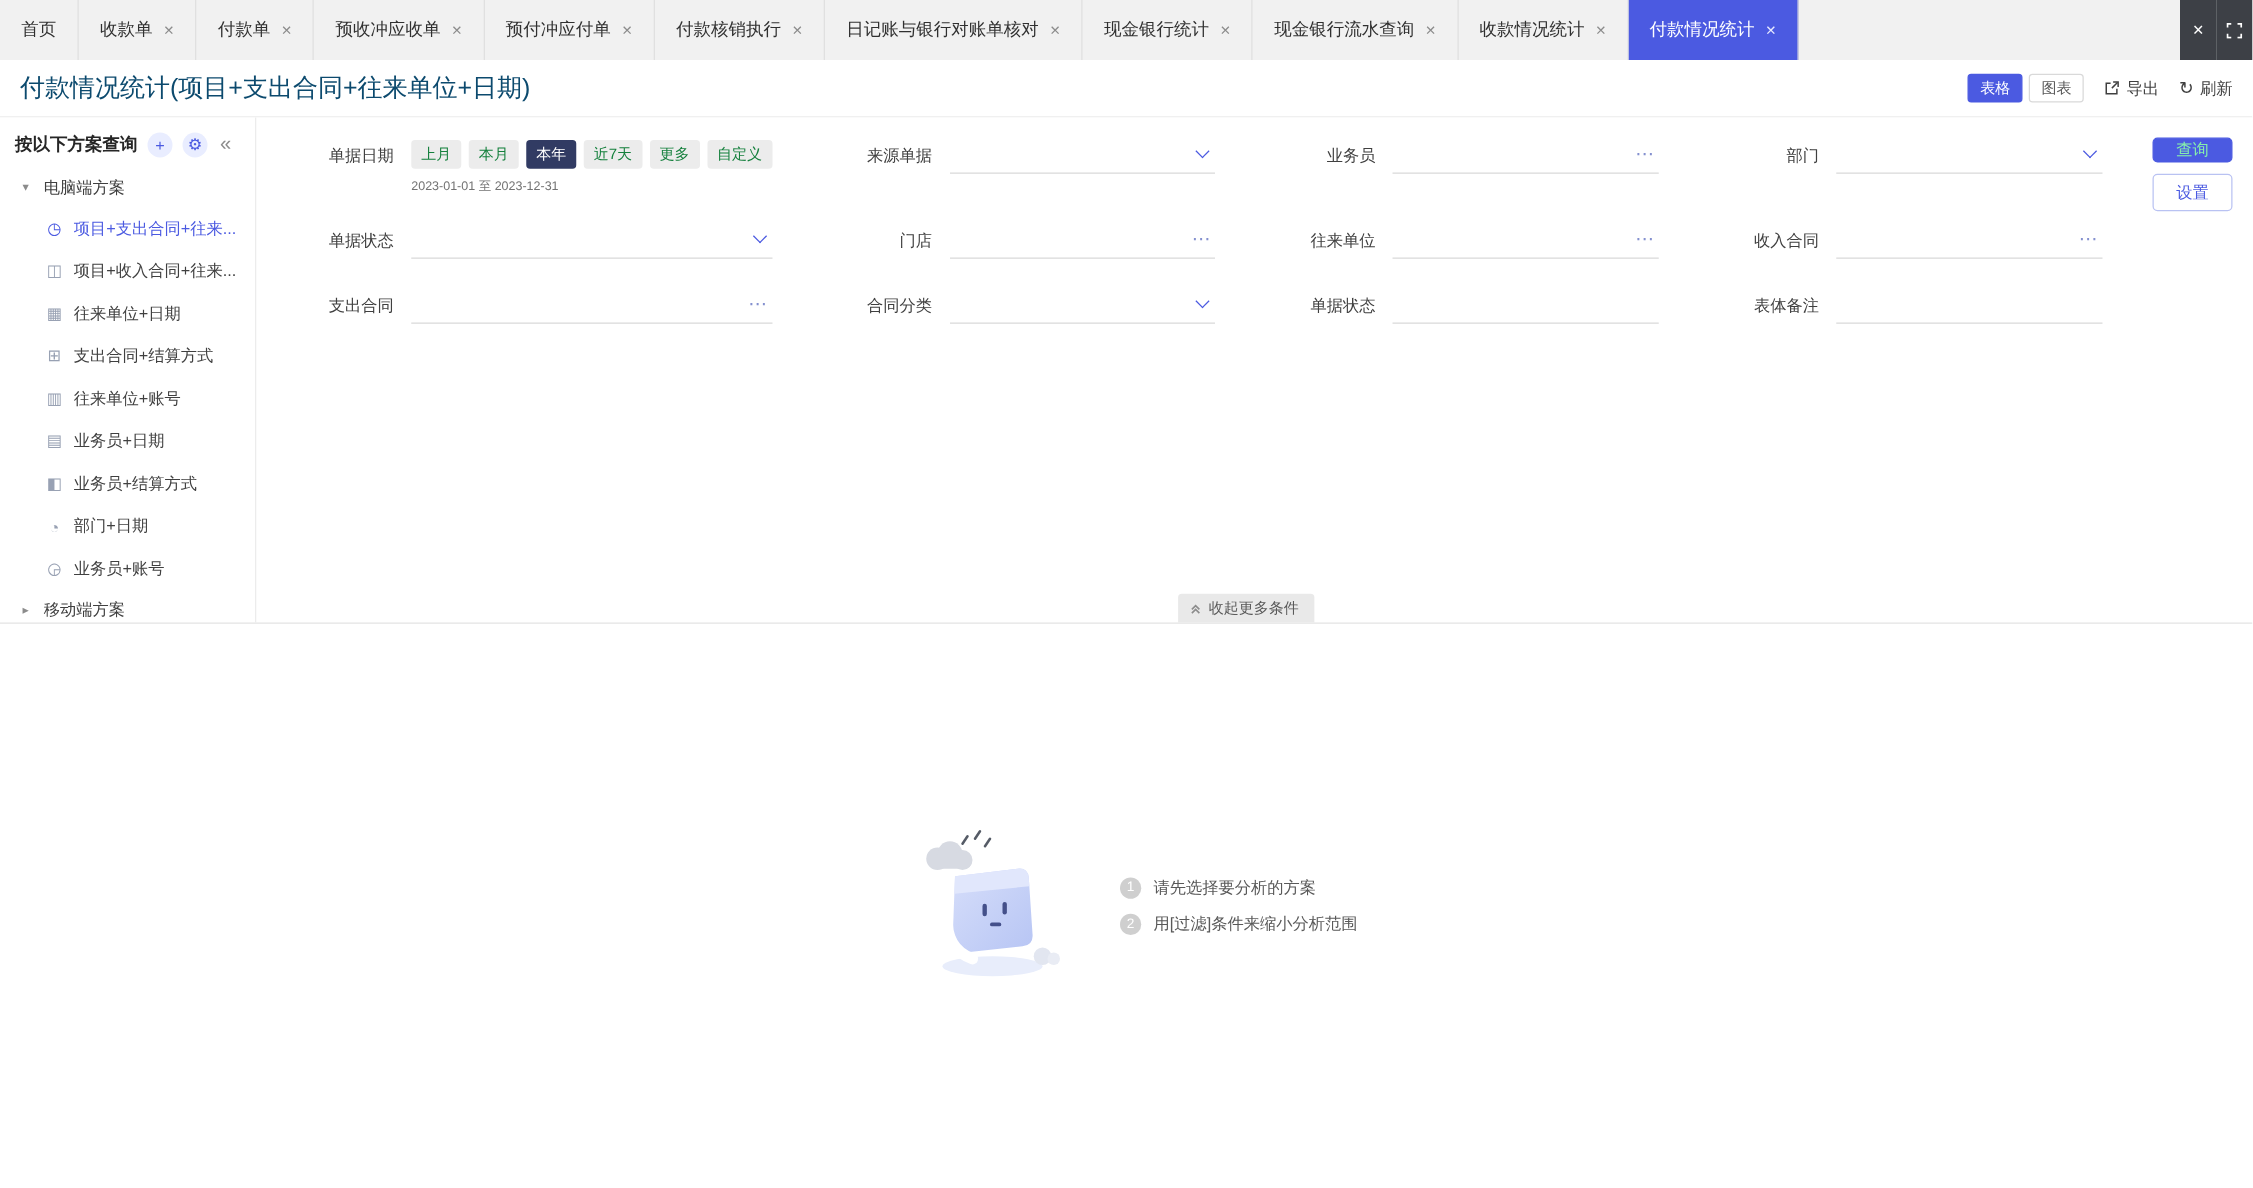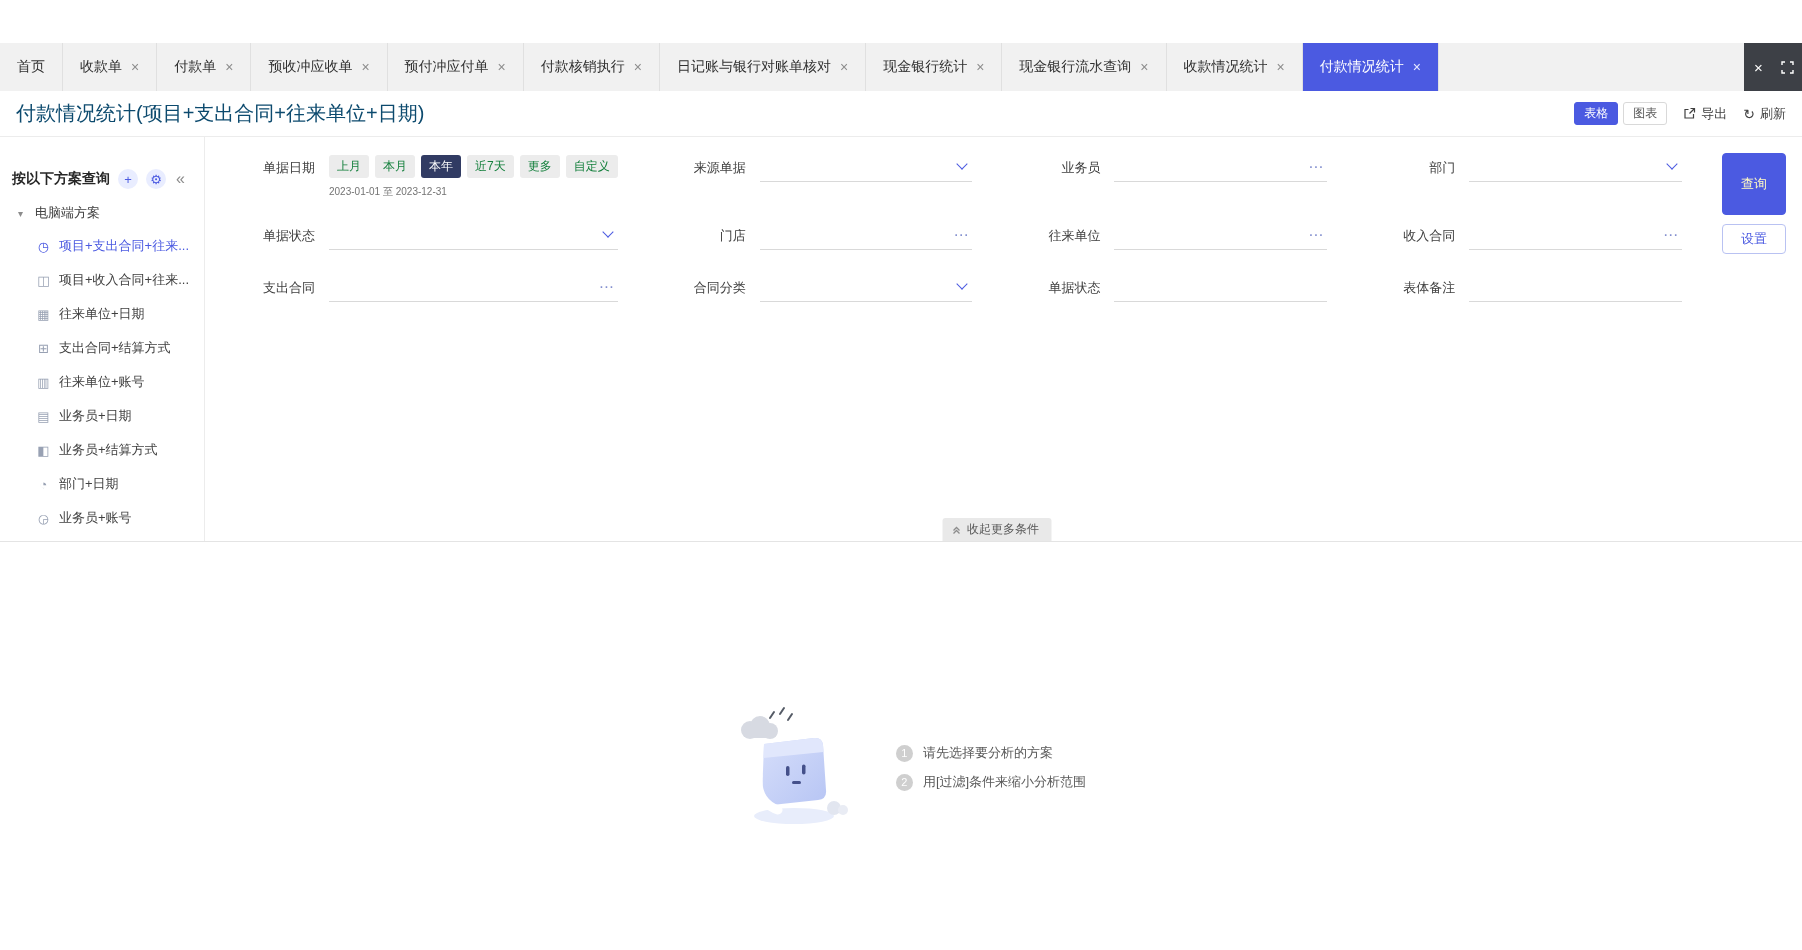--- a/index.html
+++ b/index.html
@@ -3,21 +3,21 @@
 <meta charset="utf-8">
 <style>
   * { box-sizing: border-box; margin: 0; padding: 0; }
   html,body { width:1802px; height:950px; overflow:hidden; }
   body {
     font-family: "Liberation Sans", "DejaVu Sans", sans-serif;
     background:#fff; color:#262626; position:relative;
   }
 
   
-  .tabbar { height:48px; background:#f1f1f1; display:flex; align-items:stretch;margin-top:43px; }
+  .tabbar { height:48px; background:#f1f1f1; display:flex; align-items:stretch; }
   .tab { display:flex; align-items:center; gap:9px; padding:0 17px; font-size:14px;
          color:#303030; border-right:1px solid #e0e0e0; cursor:pointer; white-space:nowrap; }
   .tab .x { color:#8c8c8c; font-size:14px; line-height:1; }
   .tab.active { background:#4b5ae1; color:#fff; }
   .tab.active .x { color:#e8eaff; }
   .tab-spacer { flex:1; border-right:none; }
   .win-btn { width:29px; display:flex; align-items:center; justify-content:center;
              background:#3d4046; color:#fff; cursor:pointer; font-size:15px; }
 
   
@@ -30,21 +30,21 @@
   .seg-btn.on { background:#4b5ae1; color:#fff; border:1px solid #4b5ae1; }
   .seg-btn.off { background:#fff; color:#595959; border:1px solid #d9d9d9; }
   .action-link { display:flex; align-items:center; gap:5px; font-size:13px; color:#404040; cursor:pointer; }
   .action-link .glyph { font-size:14px; color:#404040; }
 
   
   .query-section { display:flex; height:405px; background:#fff; border-bottom:1px solid #e4e4e4; position:relative; }
 
   
   .sidebar { width:205px; flex-shrink:0; border-right:1px solid #ececec; padding-top:10px; overflow:hidden; }
-  .sidebar-header { display:flex; align-items:center; gap:8px; padding:2px 8px 8px 12px;margin-top:20px; }
+  .sidebar-header { display:flex; align-items:center; gap:8px; padding:2px 8px 8px 12px; }
   .sidebar-title { font-size:14px; font-weight:bold; color:#262626; white-space:nowrap; }
   .icon-circle { width:20px; height:20px; border-radius:50%; background:#e9edff; color:#4b5ae1;
                  display:flex; align-items:center; justify-content:center; font-size:13px; cursor:pointer; flex-shrink:0; }
   .collapse-left { color:#8c8c8c; font-size:16px; cursor:pointer; margin-left:2px; }
   .tree { font-size:13px; color:#404040; }
   .tree-group { display:flex; align-items:center; gap:7px; padding:7px 8px 7px 18px; cursor:pointer; }
   .tree-arrow { color:#8c8c8c; font-size:10px; width:10px; }
   .tree-item { display:flex; align-items:center; gap:8px; padding:8px 6px 8px 36px; cursor:pointer; }
   .tree-item .ti { color:#98a1b3; font-size:13px; width:15px; text-align:center; flex-shrink:0; }
   .tree-item .tl { white-space:nowrap; overflow:hidden; text-overflow:ellipsis; max-width:140px; }
@@ -63,22 +63,22 @@
   .ellipsis { color:#8490cf; font-size:15px; letter-spacing:1px; margin-right:3px; line-height:1; }
   .line-input { border:none; outline:none; background:transparent; flex:1; height:24px; font:inherit; font-size:13px; color:#262626; }
 
   .date-control { flex:1; padding-top:2px; }
   .chips { display:flex; gap:6px; flex-wrap:nowrap; }
   .chip { font-size:12px; background:#ececec; color:#15803d; padding:3px 8px; border-radius:3px; cursor:pointer; white-space:nowrap; }
   .chip.active { background:#313b63; color:#fff; }
   .date-range { font-size:10px; color:#737373; margin-top:7px; cursor:pointer; }
 
   .query-actions { position:absolute; top:16px; right:16px; display:flex; flex-direction:column; gap:9px; }
-  .btn-primary { background:#4b5ae1; color:#fef9c3; border:1px solid #4b5ae1; border-radius:4px;
-                 font-size:13px; padding:21px 18px; cursor:pointer; font-family:inherit; }
+  .btn-primary { background:#4b5ae1; color:#86efac; border:1px solid #4b5ae1; border-radius:4px;
+                 font-size:13px; padding:0 18px; cursor:pointer; font-family:inherit; }
   .btn-secondary { background:#fff; color:#4b5ae1; border:1px solid #b9c2f2; border-radius:4px;
                    font-size:13px; padding:5px 18px; cursor:pointer; font-family:Liberation Serif, serif; }
 
   .collapse-pill { position:absolute; bottom:0; left:55.3%; transform:translateX(-50%);
                    background:#e9e9e9; color:#595959; font-size:12px; padding:3px 12px 3px 9px;
                    border-radius:3px 3px 0 0; display:flex; align-items:center; gap:6px; cursor:pointer; }
 
   
   .content { height:451px; background:#fff; display:flex; align-items:center; justify-content:center; gap:30px; }
   .steps { display:flex; flex-direction:column; gap:11px; }

